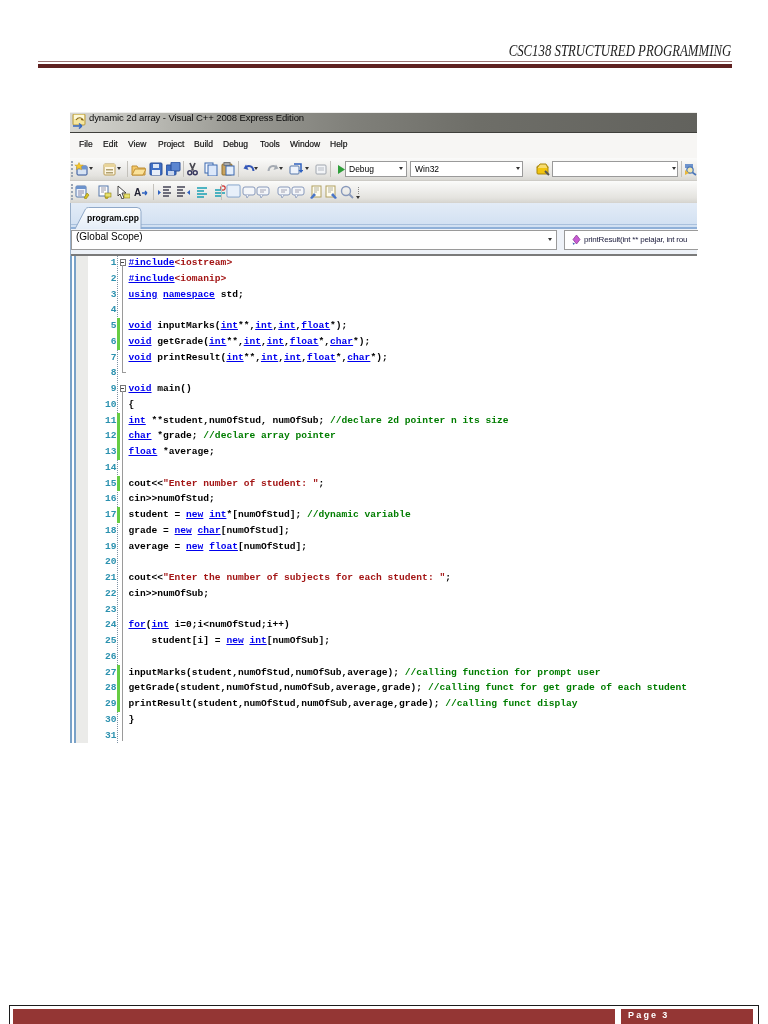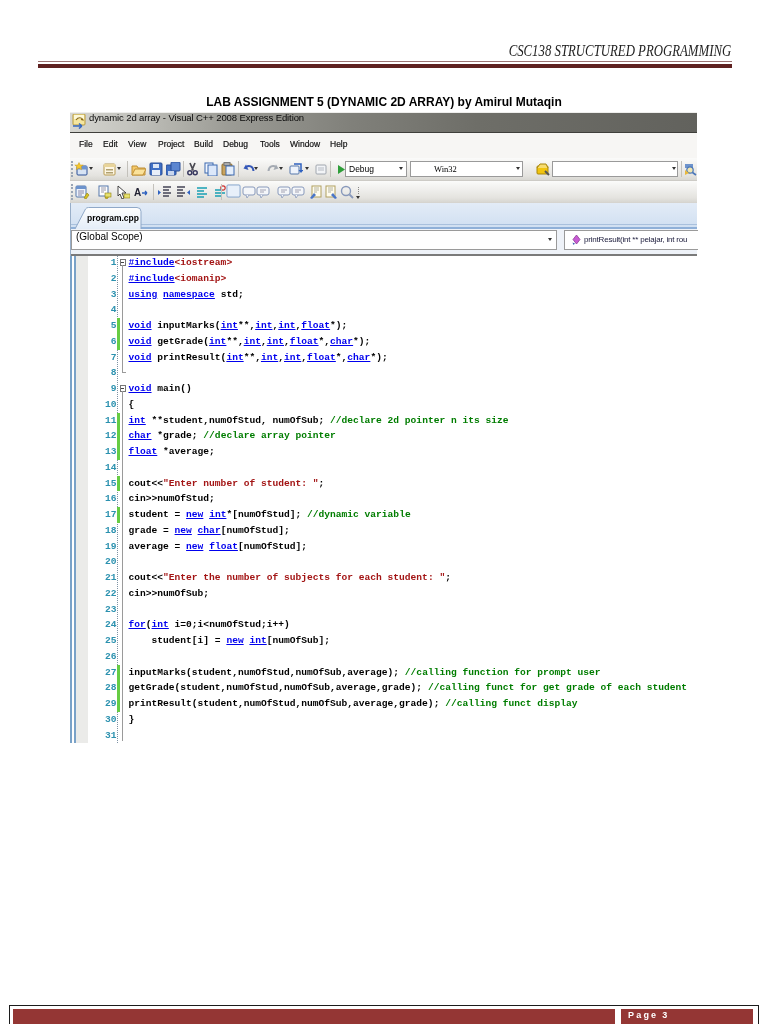--- a/index.html
+++ b/index.html
@@ -57,21 +57,20 @@
   #fdiv{left:615px;top:1009px;width:6px;height:15px;background:#fff;}
   #fname{top:1010px;left:365px;font-size:9px;font-weight:bold;color:#fff;letter-spacing:5.8px;white-space:nowrap;margin-top:25px;}
   #fpage{top:1010px;left:628px;font-size:9px;font-weight:bold;color:#fff;letter-spacing:2.2px;}
 </style>
 </head>
 <body>
 <div id="page">
   <div class="abs" id="hdrtxt">CSC138 STRUCTURED PROGRAMMING</div>
   <div class="abs" id="rule1"></div>
   <div class="abs" id="rule2"></div>
-  <div class="abs" id="title">LAB ASSIGNMENT 5 (DYNAMIC 2D ARRAY) by Amirul Mutaqin</div>
 
   <div class="abs" id="win">
     <div class="abs" id="titlebar"></div>
     <svg class="abs" style="left:2px;top:2px" width="14" height="15">
         <rect x="1" y="0" width="12" height="11" rx="1" fill="#f5e6a0" stroke="#b89a3a"></rect>
         <rect x="2" y="1" width="10" height="4" fill="#fdf8d8"></rect>
         <path d="M4 6c2-3 6-3 7 0l-2-0.5" stroke="#8a6914" stroke-width="1.1" fill="none"></path>
         <path d="M1 12h9m0 0l-3-2.5m3 2.5l-3 2.5" stroke="#3a6ac0" stroke-width="1.6" fill="none"></path>
       </svg>
     <div class="abs" id="titletxt">dynamic 2d array - Visual C++ 2008 Express Edition</div>
@@ -154,21 +153,21 @@
         <path d="M4 6h6M4 8h6" stroke="#b5bac2" stroke-width="1"></path>
       </svg>
     <div class="abs sep1" style="left:260px;"></div>
     <svg class="abs" style="left:266px;top:52px" width="11" height="11">
         <path d="M2 1l7 4.5L2 10z" fill="#2e9e39"></path>
       </svg>
     <div class="combo" style="left:275px;top:49px;width:62px;height:16px;"></div>
     <div class="abs ct" style="left:279px;top:52px;">Debug</div>
     <div class="abs da" style="left:329px;top:55px;"></div>
     <div class="combo" style="left:340px;top:49px;width:113px;height:16px;"></div>
-    <div class="abs ct" style="left:364px;top:52px;font-family:Liberation Serif, serif;">Win32</div>
+    <div class="abs ct" style="left:345px;top:52px;">Win32</div>
     <div class="abs da" style="left:446px;top:55px;"></div>
     <svg class="abs" style="left:466px;top:50px" width="14" height="14">
         <rect x="1" y="4" width="11" height="8" rx="1" fill="#f1c40f" stroke="#a8860a"></rect>
         <path d="M1 6l3-4h6l2 4" fill="#f7dc6f" stroke="#a8860a"></path>
         <path d="M9 9l4 4" stroke="#555" stroke-width="2"></path>
       </svg>
     <div class="combo" style="left:482px;top:49px;width:126px;height:16px;"></div>
     <div class="abs da" style="left:602px;top:55px;"></div>
     <div class="abs sep1" style="left:611px;"></div>
     <svg class="abs" style="left:614px;top:50px" width="14" height="14">

